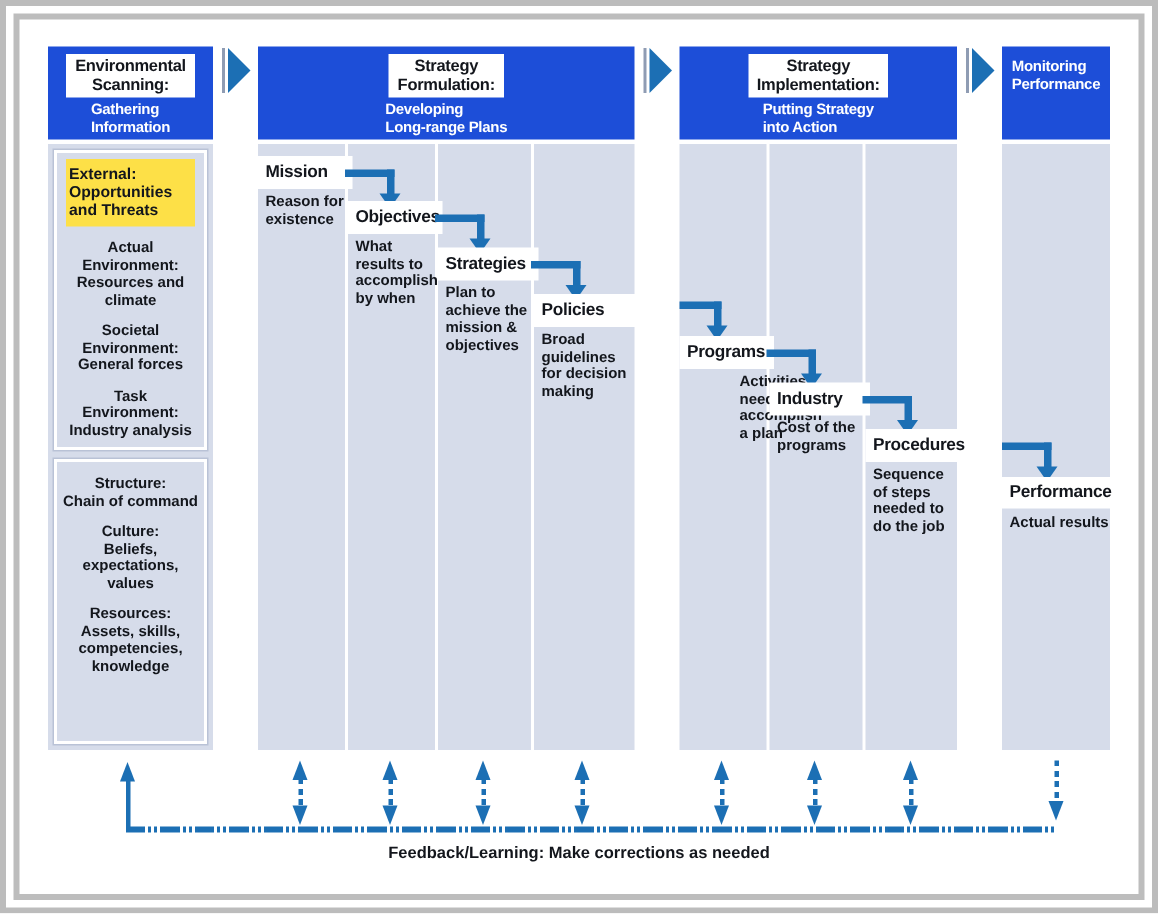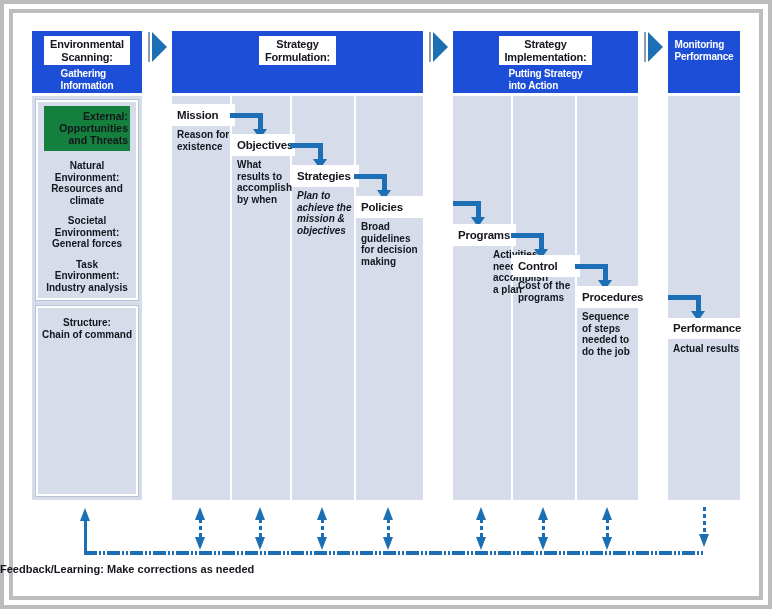--- a/index.html
+++ b/index.html
@@ -94,26 +94,26 @@
   
   .env-box {
     background: #d6dcea;
     border: 2px solid #ffffff;
     outline: 1px solid #b9c2d6;
     display: flex;
     flex-direction: column;
     align-items: center;
   }
   .env-head {
-    background: #15803d;
+    background: #fde047;
     color: #13161c;
     font-weight: bold;
     font-size: 10.5px;
     line-height: 12px;
-    text-align: right;
+    text-align: left;
     white-space: pre-line;
     padding: 4px 2px 5px 2px;
     width: calc(100% - 16px);
     margin-top: 4px;
   }
   .env-item {
     color: #13161c;
     font-weight: bold;
     font-size: 10px;
     line-height: 11.5px;
@@ -191,21 +191,21 @@
   .fb-arrow-down {
     position: absolute;
     width: 0; height: 0;
     border-left: 5px solid transparent;
     border-right: 5px solid transparent;
     border-top: 13px solid #1c6fb4;
   }
   .fb-caption {
     position: absolute;
     width: 100%;
-    text-align: left;
+    text-align: center;
     color: #13161c;
     font-weight: bold;
     font-size: 11px;
   }
 </style>
 </head>
 <body>
 
 <div id="page">
 
@@ -219,43 +219,52 @@
     <div class="sub">Gathering
 Information</div>
   </div>
 
   <div class="abs panel" style="left:32px; top:96px; width:110px; height:404px;"></div>
 
   <div class="abs env-box" style="left:36px; top:100px; width:102px; height:200px;">
     <div class="env-head">External:
 Opportunities
 and Threats</div>
-    <div class="env-item">Natural
+    <div class="env-item">Actual
 Environment:
 Resources and
 climate</div>
     <div class="env-item">Societal
 Environment:
 General forces</div>
     <div class="env-item">Task
 Environment:
 Industry analysis</div>
   </div>
 
   <div class="abs env-box" style="left:36px; top:306px; width:102px; height:190px;">
     <div class="env-item">Structure:
 Chain of command</div>
+    <div class="env-item">Culture:
+Beliefs, expectations,
+values</div>
+    <div class="env-item">Resources:
+Assets, skills,
+competencies,
+knowledge</div>
   </div>
 
   <div class="abs tri-rule" style="left:148px; top:32px; height:30px;"></div>
   <div class="abs tri" style="left:152px; top:32px;"></div>
 
   <div class="abs stage-header" style="left:172px; top:31px; width:251px; height:62px;">
     <div class="title-box">Strategy
 Formulation:</div>
+    <div class="sub">Developing
+Long-range Plans</div>
   </div>
 
   <div class="abs subcol" style="left:172px; top:96px; width:58px; height:404px;"></div>
   <div class="abs subcol" style="left:232px; top:96px; width:58px; height:404px;"></div>
   <div class="abs subcol" style="left:292px; top:96px; width:62px; height:404px;"></div>
   <div class="abs subcol" style="left:356px; top:96px; width:67px; height:404px;"></div>
 
   <div class="sub-label" style="left:172px; top:104px; width:58px; height:22px;">Mission</div>
   <div class="sub-desc" style="left:172px; top:129px; width:58px;">Reason for
 existence</div>
@@ -268,21 +277,21 @@
   <div class="sub-desc" style="left:232px; top:159px; width:58px;">What
 results to
 accomplish
 by when</div>
 
   <div class="elbow-h" style="left:290px; top:143px; width:33px;"></div>
   <div class="elbow-v" style="left:318px; top:143px; height:17px;"></div>
   <div class="elbow-head" style="left:313px; top:159px;"></div>
 
   <div class="sub-label" style="left:292px; top:165px; width:62px; height:22px;">Strategies</div>
-  <div class="sub-desc" style="left:292px; top:190px; width:62px;font-style:italic;">Plan to
+  <div class="sub-desc" style="left:292px; top:190px; width:62px;">Plan to
 achieve the
 mission &amp;
 objectives</div>
 
   <div class="elbow-h" style="left:354px; top:174px; width:33px;"></div>
   <div class="elbow-v" style="left:382px; top:174px; height:17px;"></div>
   <div class="elbow-head" style="left:377px; top:190px;"></div>
 
   <div class="sub-label" style="left:356px; top:196px; width:67px; height:22px;">Policies</div>
   <div class="sub-desc" style="left:356px; top:221px; width:67px;">Broad
@@ -311,21 +320,21 @@
   <div class="sub-label" style="left:453px; top:224px; width:58px; height:22px;">Programs</div>
   <div class="sub-desc" style="left:453px; top:249px; width:58px;padding-left:40px;">Activities
 needed to
 accomplish
 a plan</div>
 
   <div class="elbow-h" style="left:511px; top:233px; width:33px;"></div>
   <div class="elbow-v" style="left:539px; top:233px; height:17px;"></div>
   <div class="elbow-head" style="left:534px; top:249px;"></div>
 
-  <div class="sub-label" style="left:513px; top:255px; width:62px; height:22px;">Control</div>
+  <div class="sub-label" style="left:513px; top:255px; width:62px; height:22px;">Industry</div>
   <div class="sub-desc" style="left:513px; top:280px; width:62px;">Cost of the
 programs</div>
 
   <div class="elbow-h" style="left:575px; top:264px; width:33px;"></div>
   <div class="elbow-v" style="left:603px; top:264px; height:17px;"></div>
   <div class="elbow-head" style="left:598px; top:280px;"></div>
 
   <div class="sub-label" style="left:577px; top:286px; width:61px; height:22px;">Procedures</div>
   <div class="sub-desc" style="left:577px; top:311px; width:61px;">Sequence
 of steps

